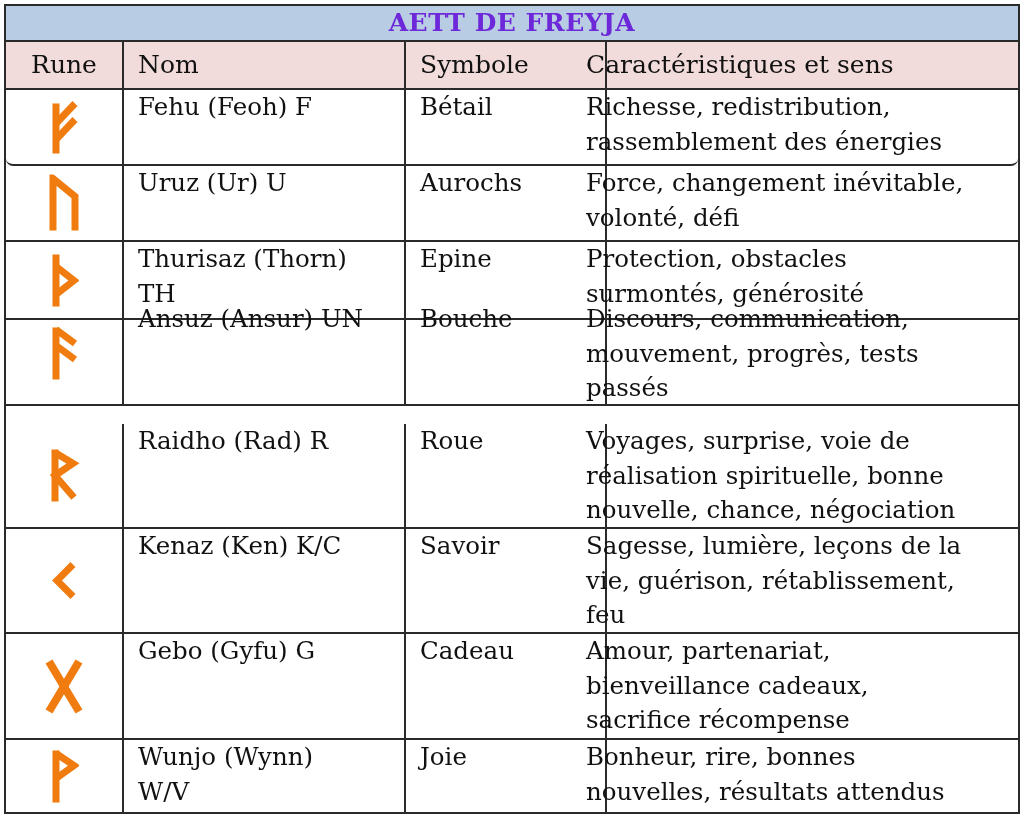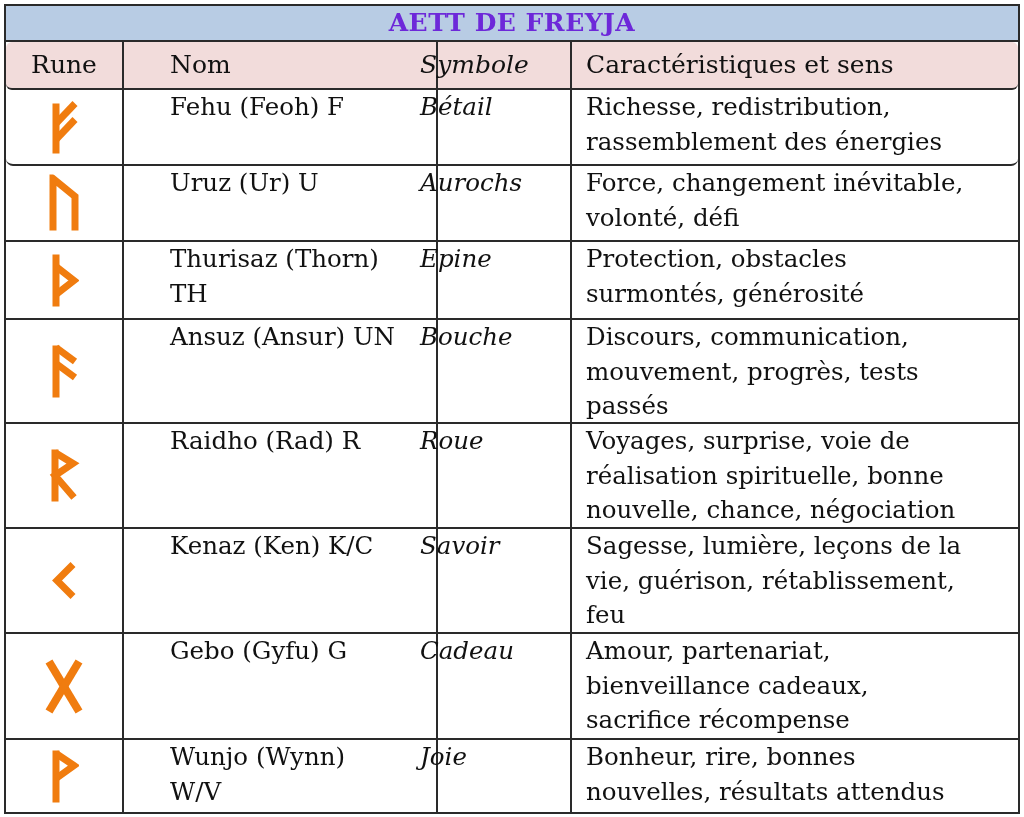--- a/index.html
+++ b/index.html
@@ -10,35 +10,35 @@
   .title { position:absolute; left:0; top:0; width:100%; height:36px;
            background:#b8cce4; border-bottom:2px solid #2a2a2a; box-sizing:border-box;
            text-align:center; font-weight:bold; font-size:25px; line-height:34px;
            color:#6d28d9; letter-spacing:0.5px; }
   .row { position:absolute; left:0; width:100%; box-sizing:border-box;
          border-bottom:2px solid #2a2a2a; }
   .row.head { background:#f2dcdb; }
   .cell { position:absolute; top:0; bottom:0; box-sizing:border-box;
           font-size:24.5px; line-height:34.5px; padding:0 0 0 14px; white-space:pre-line; }
   .c-rune { left:0; width:118px; border-right:2px solid #2a2a2a; }
-  .c-nom { left:118px; width:282px; border-right:2px solid #2a2a2a;margin-left:32px; }
-  .c-sym { left:400px; width:166px; border-right:2px solid #2a2a2a;font-style:italic; }
+  .c-nom { left:118px; width:282px; border-right:2px solid #2a2a2a; }
+  .c-sym { left:400px; width:201px; border-right:2px solid #2a2a2a; }
   .c-car { left:570px; width:512px; padding-left:10px; }
   .head .cell { line-height:46px; font-size:25px; }
   .head .c-rune { padding:0; text-align:center; }
   .rune-icon { position:absolute; left:50%; top:50%; transform:translate(-50%,-50%); }
   .rune-icon svg { display:block; }
 </style>
 </head>
 <body>
 
 <div class="tbl">
   <div class="title">AETT DE FREYJA</div>
 
-  <div class="row head" style="top:36px;height:48px;border-radius:6px;">
+  <div class="row head" style="top:36px;height:48px;">
     <div class="cell c-rune">Rune</div>
     <div class="cell c-nom">Nom</div>
     <div class="cell c-sym">Symbole</div>
     <div class="cell c-car">Caractéristiques et sens</div>
   </div>
 
   <div class="row" style="top:84px;height:76px;border-radius:7px;">
     <div class="cell c-rune">
       <span class="rune-icon">
         <svg width="30" height="56" viewBox="0 0 30 56">
@@ -83,21 +83,21 @@
           </svg>
       </span>
     </div>
     <div class="cell c-nom">Thurisaz (Thorn)
 TH</div>
     <div class="cell c-sym">Epine</div>
     <div class="cell c-car">Protection, obstacles
 surmontés, générosité</div>
   </div>
 
-  <div class="row" style="top:314px;height:104px;">
+  <div class="row" style="top:296px;height:104px;">
     <div class="cell c-rune">
       <span class="rune-icon">
         <svg width="30" height="56" viewBox="0 0 30 56">
             <g stroke="#f07c0f" stroke-width="7" fill="none">
               <line x1="7" y1="2" x2="7" y2="54"></line>
               <line x1="7" y1="4" x2="26" y2="18"></line>
               <line x1="7" y1="20" x2="26" y2="34"></line>
             </g>
           </svg>
       </span>

